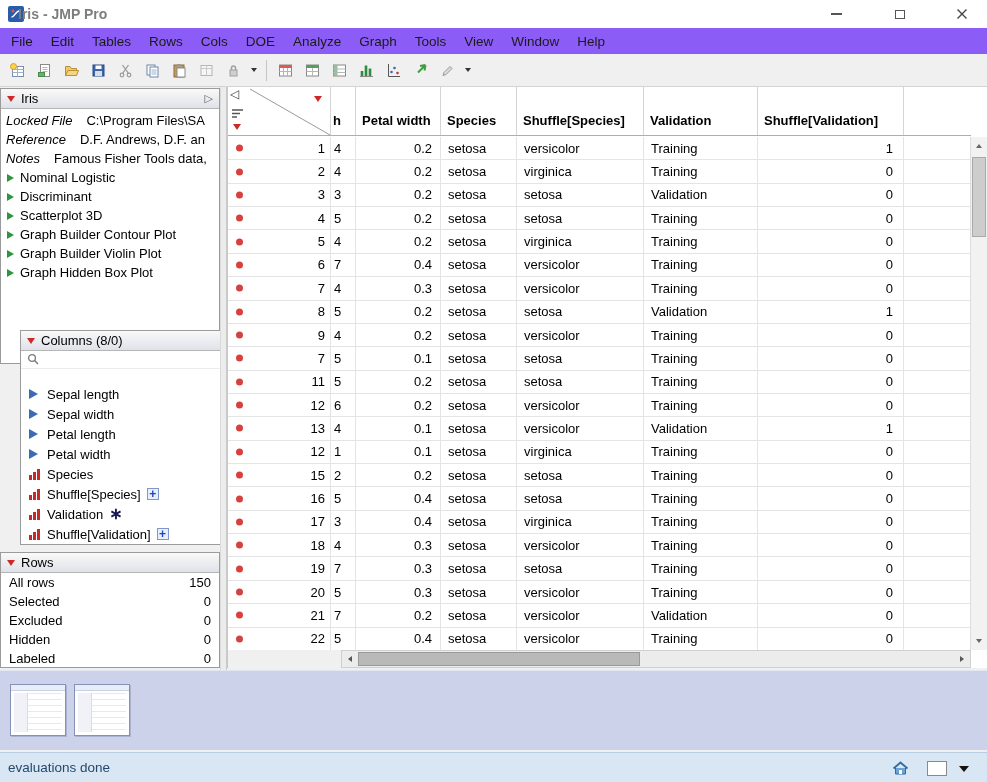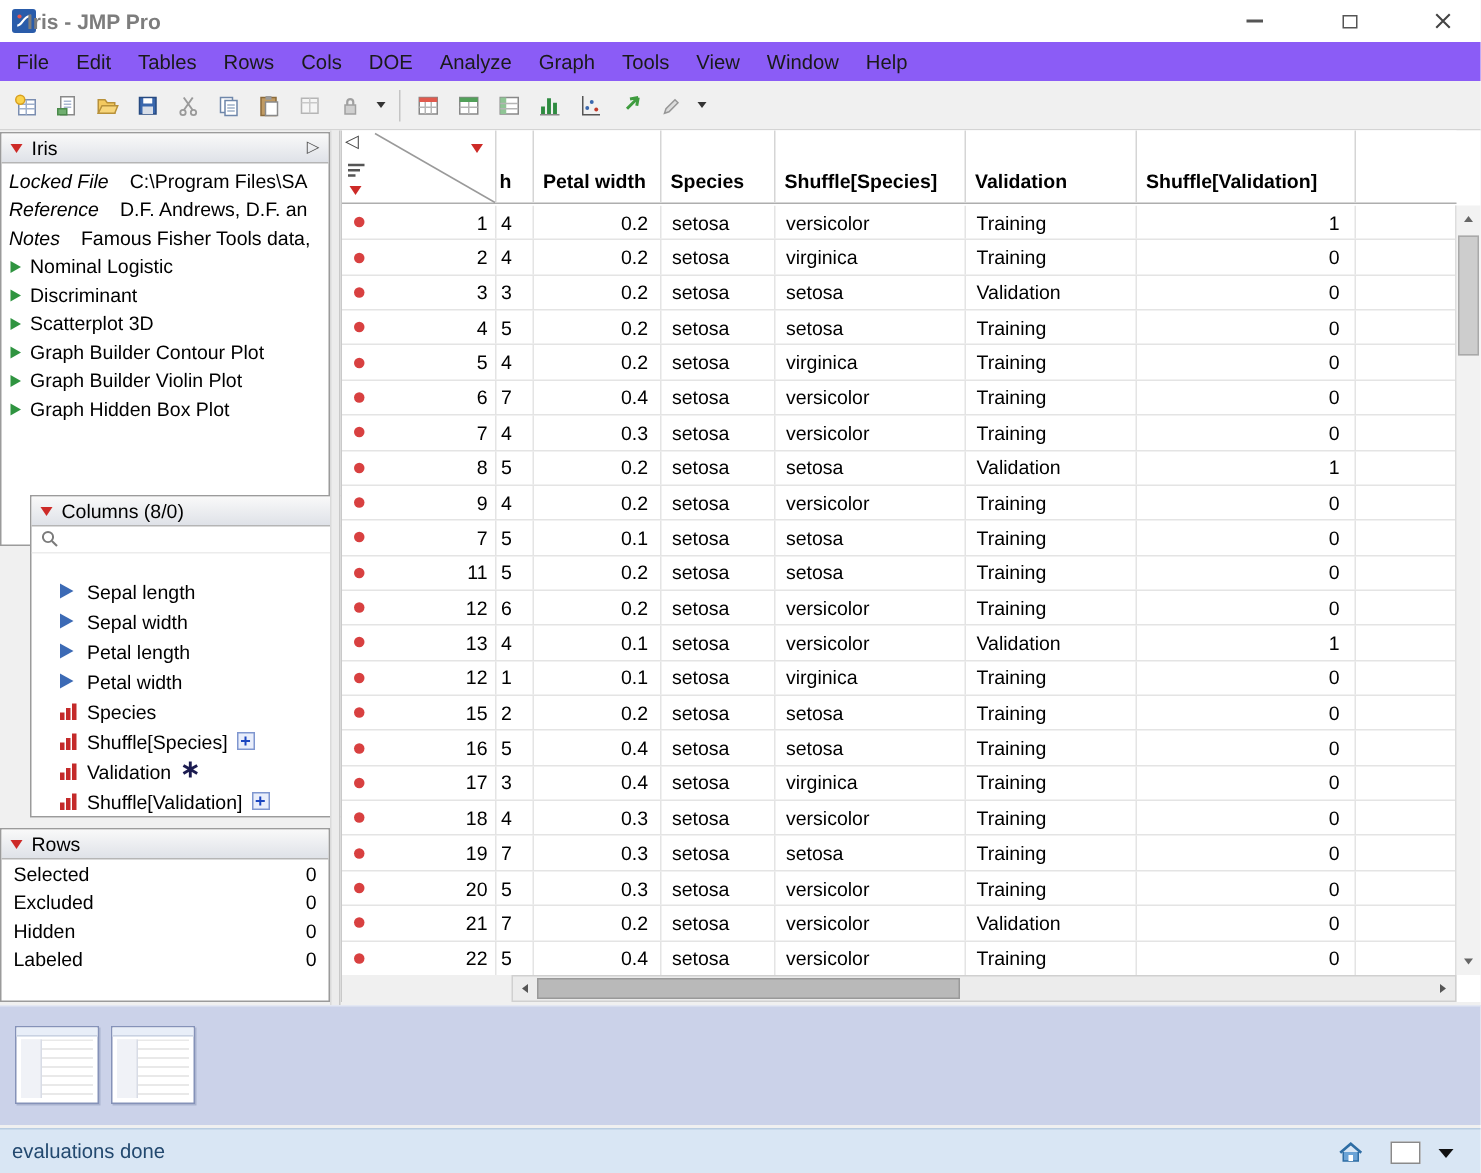--- a/index.html
+++ b/index.html
@@ -36,21 +36,21 @@
   .panel-header { height:20px; background:linear-gradient(#f9f9f9,#dfe2e8); border-bottom:1px solid #b5b5b5; display:flex; align-items:center; padding:0 6px; gap:6px; }
   .red-tri { width:0; height:0; border-left:4.5px solid transparent; border-right:4.5px solid transparent; border-top:6px solid #cd2a27; }
   .undock { margin-left:auto; color:#555; font-size:11px; line-height:1; }
   .prop-line { display:flex; height:19px; align-items:center; gap:14px; padding:0 5px; white-space:nowrap; overflow:hidden; }
   .prop-label { font-style:italic; }
   .script-line { display:flex; height:19px; align-items:center; gap:6px; padding:0 6px; white-space:nowrap; overflow:hidden; }
   .green-tri { flex:0 0 auto; width:0; height:0; border-top:4.5px solid transparent; border-bottom:4.5px solid transparent; border-left:7px solid #2f9440; }
   .iris-props { padding-top:2px; }
   
   .search-row { height:18px; border-bottom:1px solid #ececec; display:flex; align-items:center; padding:0 6px; }
-  .col-list { position:relative; margin-top:15px; height:160px; overflow:hidden;padding-left:11px; }
+  .col-list { position:relative; margin-top:15px; height:160px; overflow:hidden; }
   .col-item { display:flex; align-items:center; height:20px; padding:0 14px 0 8px; gap:6px; white-space:nowrap; }
   .col-icon { flex:0 0 auto; width:12px; height:12px; position:relative; }
   .col-icon.continuous::before { content:""; position:absolute; left:0; top:1px; width:0; height:0; border-top:5px solid transparent; border-bottom:5px solid transparent; border-left:9px solid #3c6ab5; }
   .col-icon.nominal::before { content:""; position:absolute; left:0; bottom:0; width:12px; height:12px;
      background:
       linear-gradient(#c42a2a,#c42a2a) 0 100%/3px 5px no-repeat,
       linear-gradient(#c42a2a,#c42a2a) 4px 100%/3px 8px no-repeat,
       linear-gradient(#c42a2a,#c42a2a) 8px 100%/3px 11px no-repeat; }
   .badge { display:none; }
   .badge.plus { display:inline-flex; width:12px; height:12px; background:#e9eefb; border:1px solid #7f96cf; color:#1b46c0; font-weight:bold; font-size:12px; line-height:10px; align-items:center; justify-content:center; }
@@ -415,20 +415,24 @@
         </div>
     </div>
 
     <div class="panel panel-rows">
       <div class="panel-header">
         <span class="red-tri"></span>
         <span>Rows</span>
       </div>
       <div>
 
+          <div class="stat-line">
+            <span class="stat-label">All rows</span>
+            <span class="stat-value">150</span>
+          </div>
 
           <div class="stat-line">
             <span class="stat-label">Selected</span>
             <span class="stat-value">0</span>
           </div>
 
           <div class="stat-line">
             <span class="stat-label">Excluded</span>
             <span class="stat-value">0</span>
           </div>

